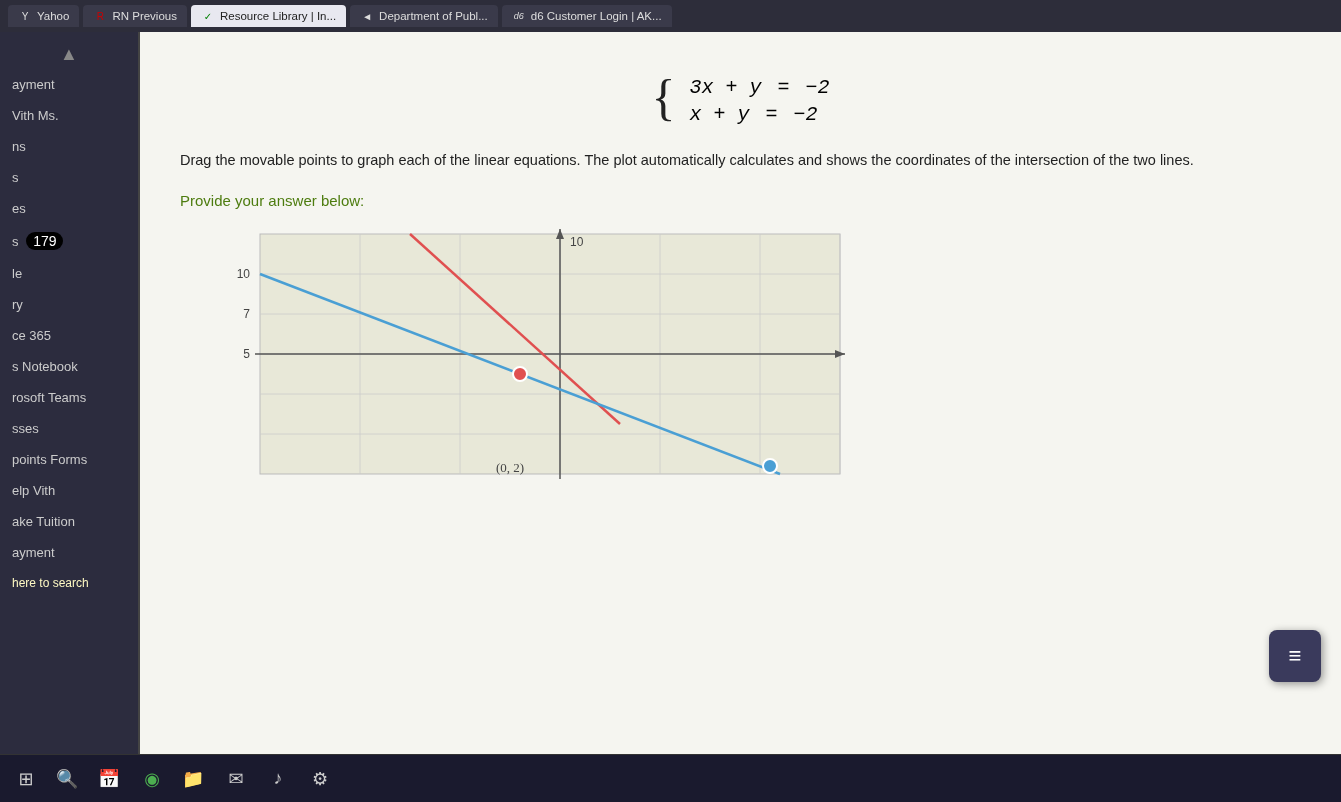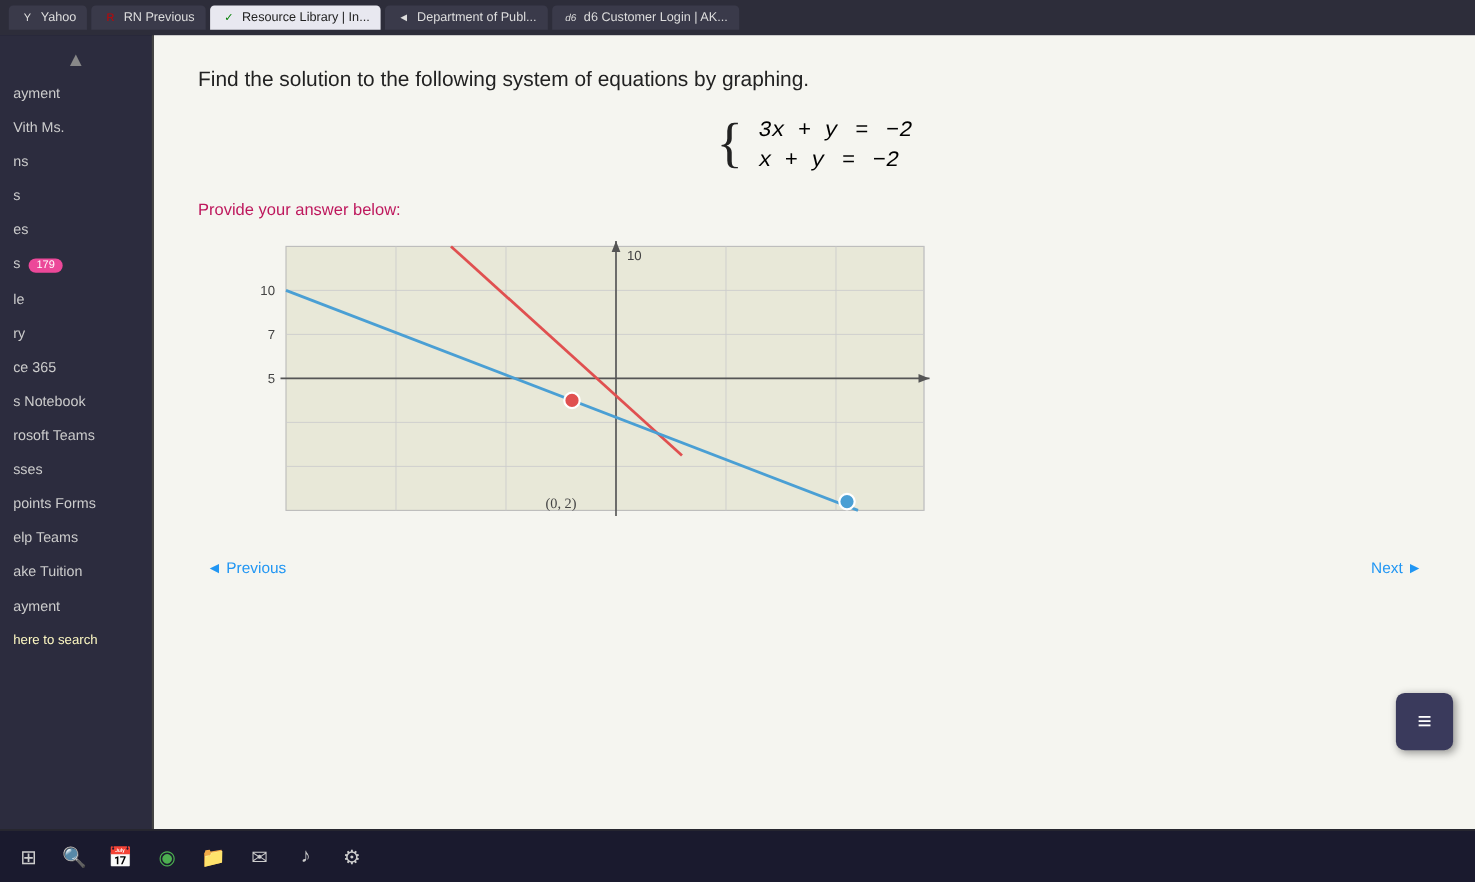--- a/index.html
+++ b/index.html
@@ -69,24 +69,24 @@
     .sidebar-item {
       padding: 8px 12px;
       cursor: pointer;
       white-space: nowrap;
       overflow: hidden;
       text-overflow: ellipsis;
       position: relative;
     }
     .sidebar-badge {
       display: inline-block;
-      background: #ec4899;
+      background: #000000;
       border-radius: 10px;
       padding: 1px 7px;
-      font-size: 10px;
+      font-size: 14px;
       color: #fff;
       margin-left: 4px;
     }
     .sidebar-scroll-indicator {
       text-align: center;
       color: #888;
       font-size: 18px;
       padding: 4px;
     }
 
@@ -142,21 +142,21 @@
 
     .instruction-text {
       font-size: 14.5px;
       color: #222;
       margin-bottom: 20px;
       line-height: 1.5;
     }
 
     .answer-label {
       font-size: 15px;
-      color: #be185d;
+      color: #4d7c0f;
       margin-bottom: 15px;
     }
 
     
     .graph-container {
       position: relative;
       width: 680px;
       height: 270px;
       margin: 0 auto 0 20px;
     }
@@ -320,55 +320,55 @@
     <div class="sidebar-item">
       <span>rosoft Teams</span>
     </div>
     <div class="sidebar-item">
       <span>sses</span>
     </div>
     <div class="sidebar-item">
       <span>points Forms</span>
     </div>
     <div class="sidebar-item">
-      <span>elp Teams</span>
+      <span>elp Vith</span>
     </div>
     <div class="sidebar-item">
       <span>ake Tuition</span>
     </div>
     <div class="sidebar-item">
       <span>ayment</span>
     </div>
     <div class="sidebar-item" style="color:#fef9c3;font-size:12px;">
       <span>here to search</span>
     </div>
   </div>
 
   <div class="content-area">
 
-    <p class="problem-title">Find the solution to the following system of equations by graphing.</p>
 
     <div class="equation-block">
       <div class="equation-system">
         <span class="brace">{</span>
         <div style="margin-left:18px;">
           <div class="eq-row">
             <span style="font-style:italic;">3<i>x</i> + <i>y</i></span>
             <span style="font-style:normal; margin:0 8px;">=</span>
             <span>−2</span>
           </div>
           <div class="eq-row">
             <span style="font-style:italic;"><i>x</i> + <i>y</i></span>
             <span style="font-style:normal; margin:0 8px;">=</span>
             <span>−2</span>
           </div>
         </div>
       </div>
     </div>
 
+    <p class="instruction-text">Drag the movable points to graph each of the linear equations. The plot automatically calculates and shows the coordinates of the intersection of the two lines.</p>
 
     <p class="answer-label">Provide your answer below:</p>
 
     <div class="graph-container">
       <svg class="graph-svg" viewBox="0 0 680 270" xmlns="http://www.w3.org/2000/svg">
 
         <rect x="60" y="10" width="580" height="240" fill="#e8e8d8" stroke="#bbb" stroke-width="1"></rect>
 
         <line x1="160" y1="10" x2="160" y2="250" stroke="#ccc" stroke-width="0.8"></line>
         <line x1="260" y1="10" x2="260" y2="250" stroke="#ccc" stroke-width="0.8"></line>
@@ -401,24 +401,20 @@
 
         <circle cx="320" cy="150" r="7" fill="#e05050" stroke="#fff" stroke-width="2" style="cursor:pointer;"></circle>
 
         <circle cx="570" cy="242" r="7" fill="#4a9fd4" stroke="#fff" stroke-width="2" style="cursor:pointer;"></circle>
 
         <polygon points="360,5 356,15 364,15" fill="#555"></polygon>
         <polygon points="645,130 635,126 635,134" fill="#555"></polygon>
       </svg>
     </div>
 
-    <div class="nav-bar">
-      <button class="nav-btn">◄ Previous</button>
-      <button class="nav-btn">Next ►</button>
-    </div>
 
   </div>
 </div>
 
 <div class="chat-button">
   <span>≡</span>
 </div>
 
 <div class="taskbar">
   <div class="taskbar-icon">⊞</div>

